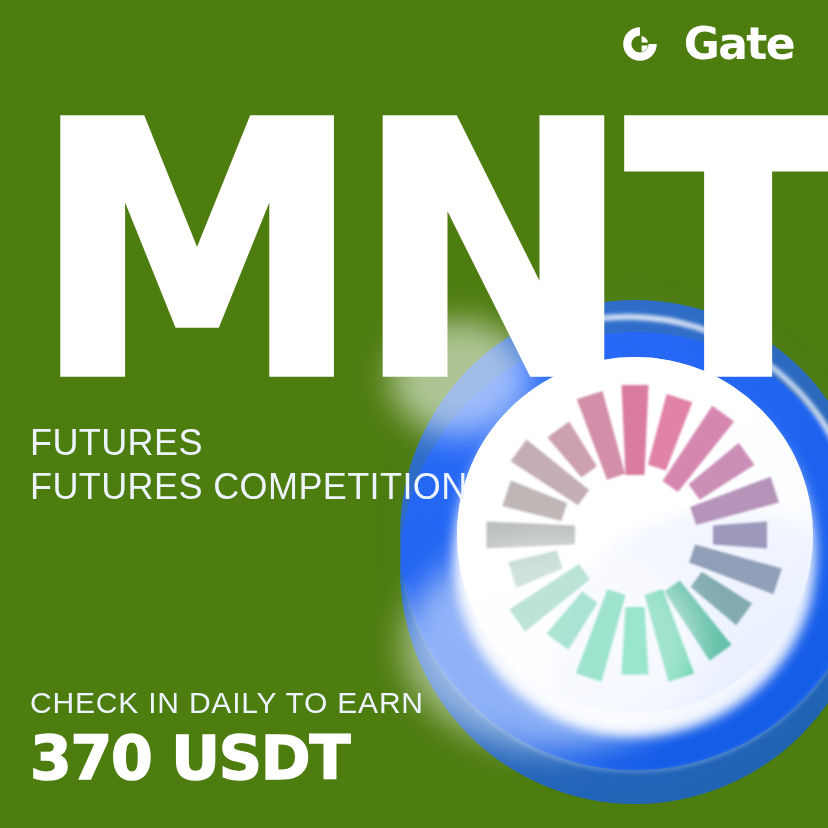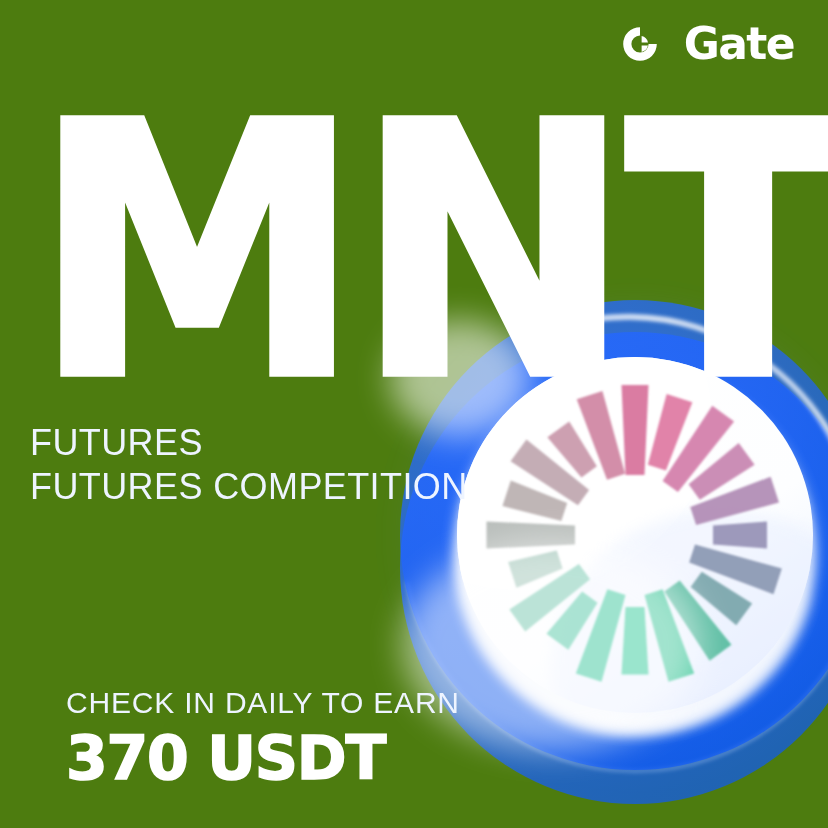--- a/index.html
+++ b/index.html
@@ -73,21 +73,20 @@
     letter-spacing:0.4px;
     white-space:nowrap;
   }
   #subtitle .ln{display:block;}
 
   
   #bottom{
     position:absolute;
     left:30px; bottom:38px;
     z-index:30;
-    margin-left:36px;
   }
   #cta-line{
     color:#eef4ff;
     font-size:30px;
     font-weight:300;
     letter-spacing:0.8px;
     line-height:1.25;
     white-space:nowrap;
   }
   #prize{

